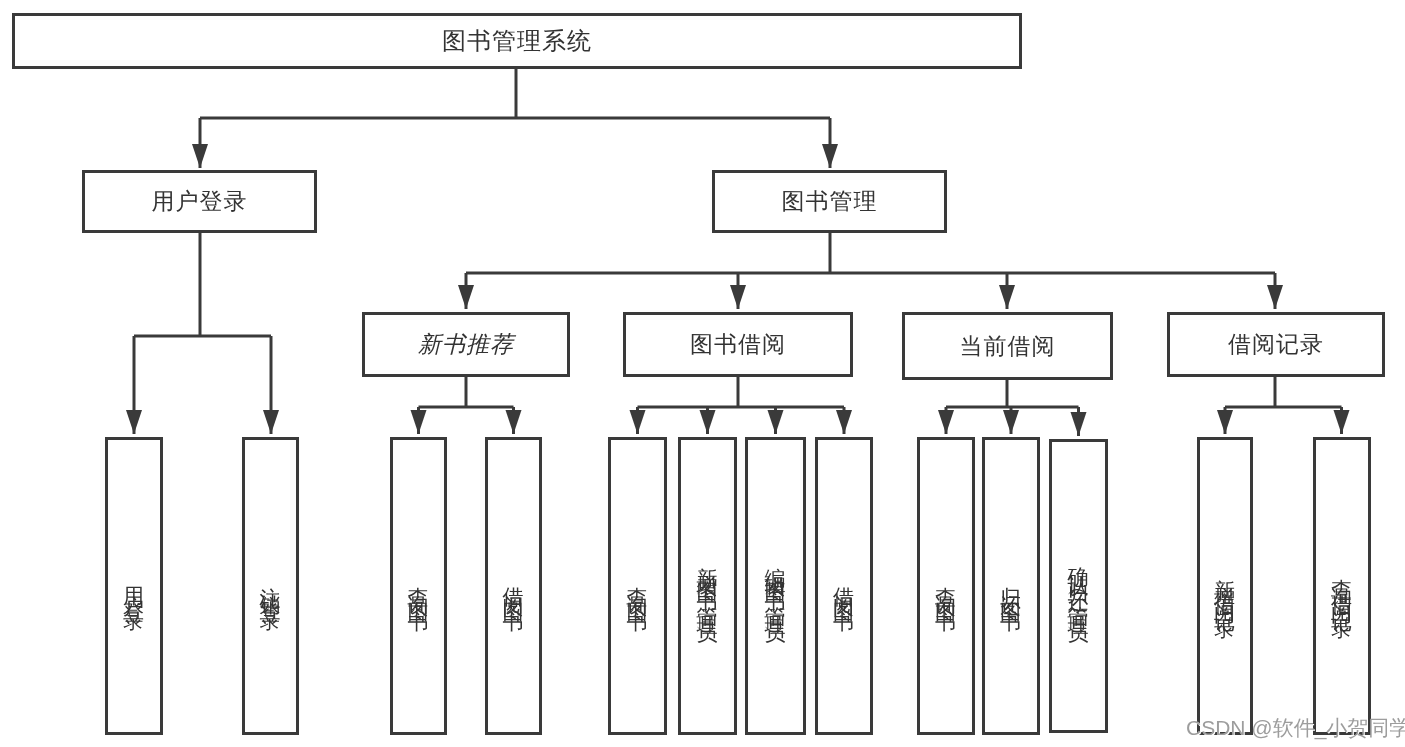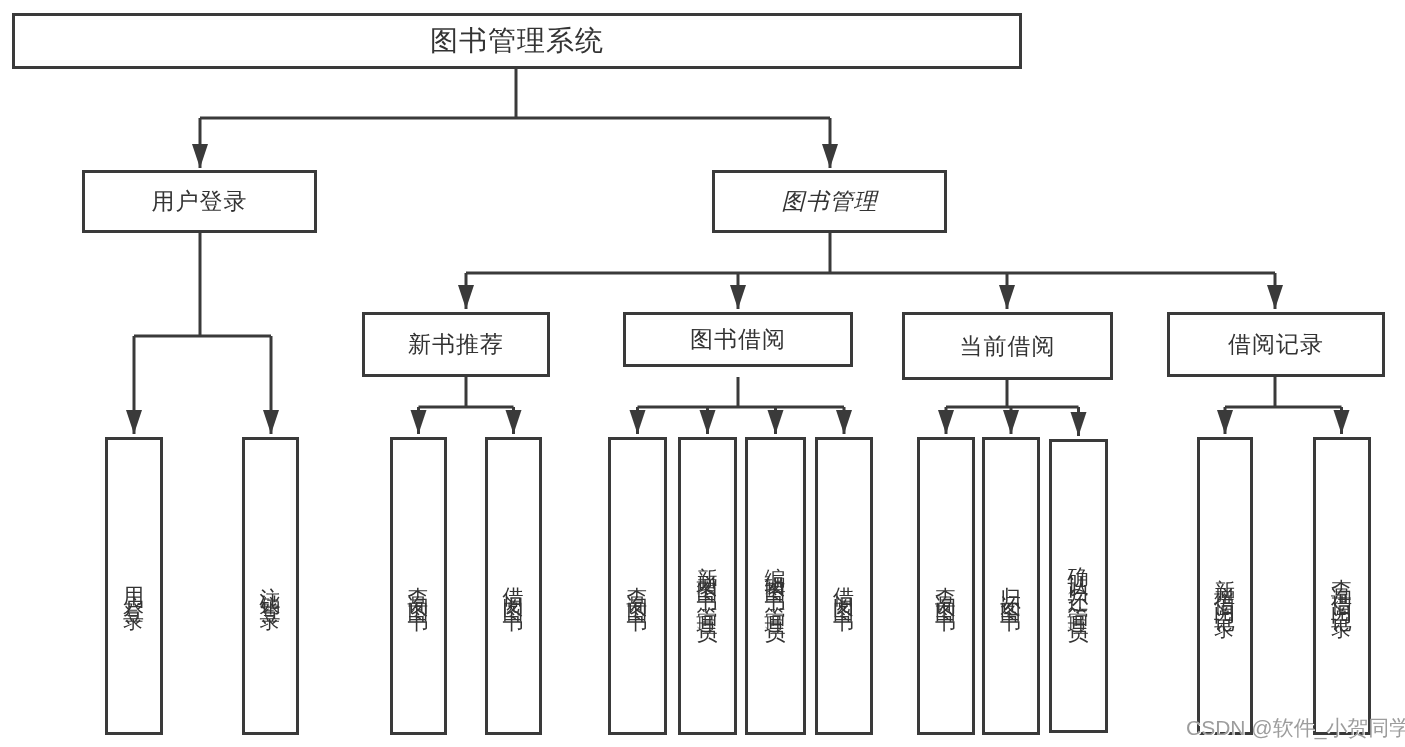--- a/index.html
+++ b/index.html
@@ -32,21 +32,21 @@
     align-items: center;
     justify-content: center;
     color: #333333;
     z-index: 2;
   }
   .node span {
     font-size: 23px;
     letter-spacing: 1px;
     white-space: nowrap;
   }
-  .root span { font-size: 28px; text-align: center; }
+  .root span { font-size: 24px; text-align: center; }
   .leaf span {
     writing-mode: vertical-rl;
     text-orientation: mixed;
     font-size: 21px;
     letter-spacing: 8px;
     line-height: 1;
   }
   .watermark {
     position: absolute;
     left: 1186px;
@@ -113,28 +113,28 @@
     </g>
   </svg>
 
   <div class="node root" style="left:12px; top:13px; width:1010px; height:56px;">
     <span>图书管理系统</span>
   </div>
 
   <div class="node" style="left:82px; top:170px; width:235px; height:63px;">
     <span>用户登录</span>
   </div>
-  <div class="node" style="left:712px; top:170px; width:235px; height:63px;font-style:italic;">
+  <div class="node" style="left:712px; top:170px; width:235px; height:63px;">
     <span>图书管理</span>
   </div>
 
-  <div class="node" style="left:362px; top:312px; width:188px; height:65px;">
+  <div class="node" style="left:362px; top:312px; width:208px; height:65px;font-style:italic;">
     <span>新书推荐</span>
   </div>
-  <div class="node" style="left:623px; top:312px; width:230px; height:55px;">
+  <div class="node" style="left:623px; top:312px; width:230px; height:65px;">
     <span>图书借阅</span>
   </div>
   <div class="node" style="left:902px; top:312px; width:211px; height:68px;">
     <span>当前借阅</span>
   </div>
   <div class="node" style="left:1167px; top:312px; width:218px; height:65px;">
     <span>借阅记录</span>
   </div>
 
   <div class="leaf" style="left:105px; top:437px; width:58px; height:298px;">

